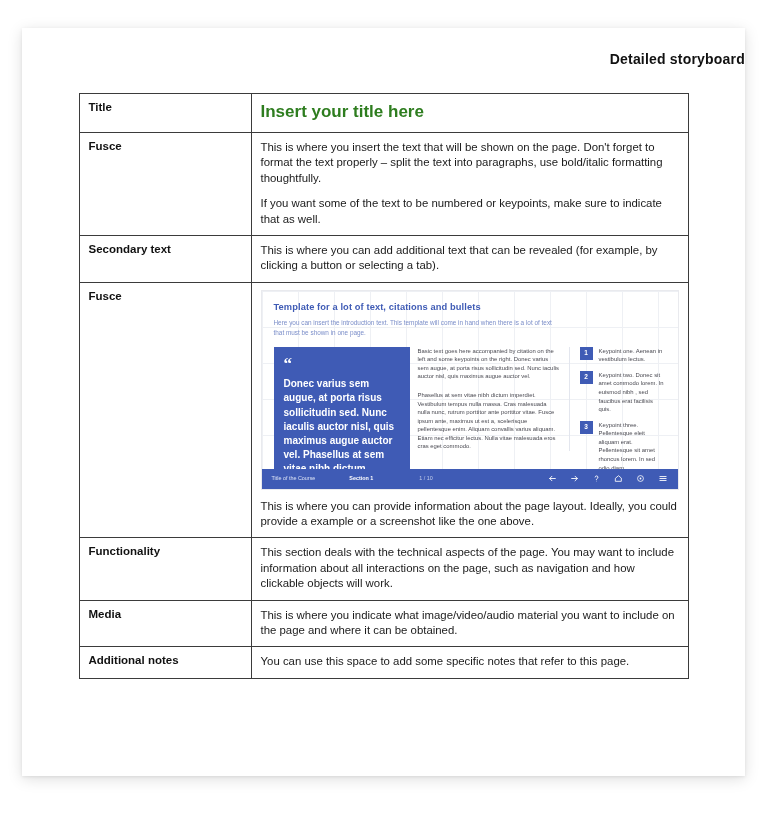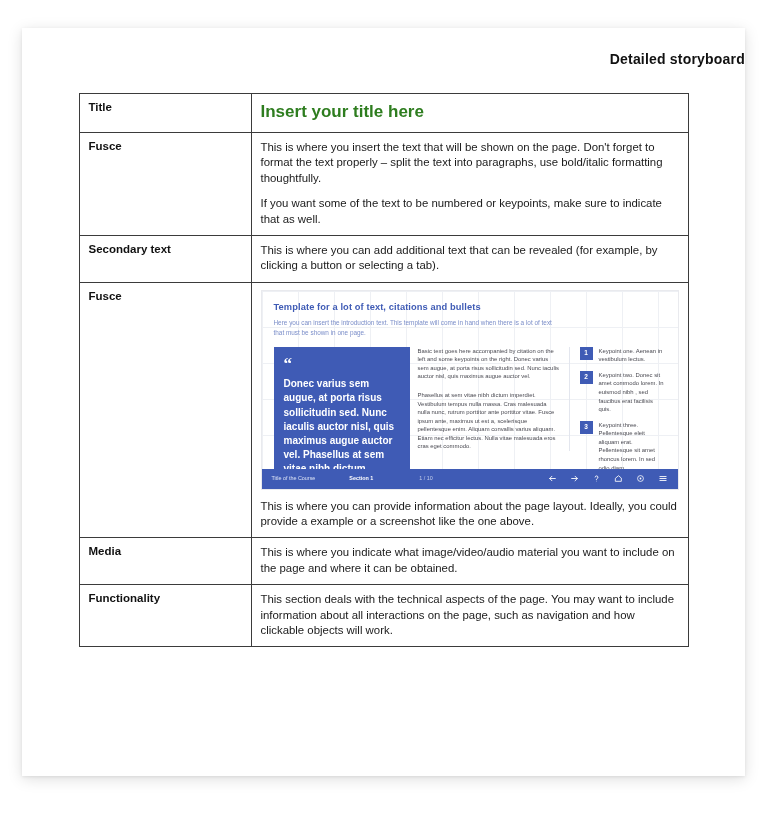--- a/index.html
+++ b/index.html
@@ -299,29 +299,35 @@
                 </span>
               </span>
             </div>
           </div>
 
           <p>This is where you can provide information about the page layout. Ideally, you could provide a example or a screenshot like the one above.</p>
         </td>
       </tr>
 
       <tr>
+        <td class="label-cell">Functionality</td>
+        <td class="content-cell">
+          <p>This section deals with the technical aspects of the page. You may want to include information about all interactions on the page, such as navigation and how clickable objects will work.</p>
+        </td>
+      </tr>
+
+      <tr>
         <td class="label-cell">Media</td>
         <td class="content-cell">
           <p>This is where you indicate what image/video/audio material you want to include on the page and where it can be obtained.</p>
         </td>
       </tr>
 
       <tr>
-        <td class="label-cell">Functionality</td>
-        <td class="content-cell">
-          <p>This section deals with the technical aspects of the page. You may want to include information about all interactions on the page, such as navigation and how clickable objects will work.</p>
-        </td>
-      </tr>
-
+        <td class="label-cell">Additional notes</td>
+        <td class="content-cell">
+          <p>You can use this space to add some specific notes that refer to this page.</p>
+        </td>
+      </tr>
 
     </tbody>
   </table>
 </div>
 
 </body></html>

